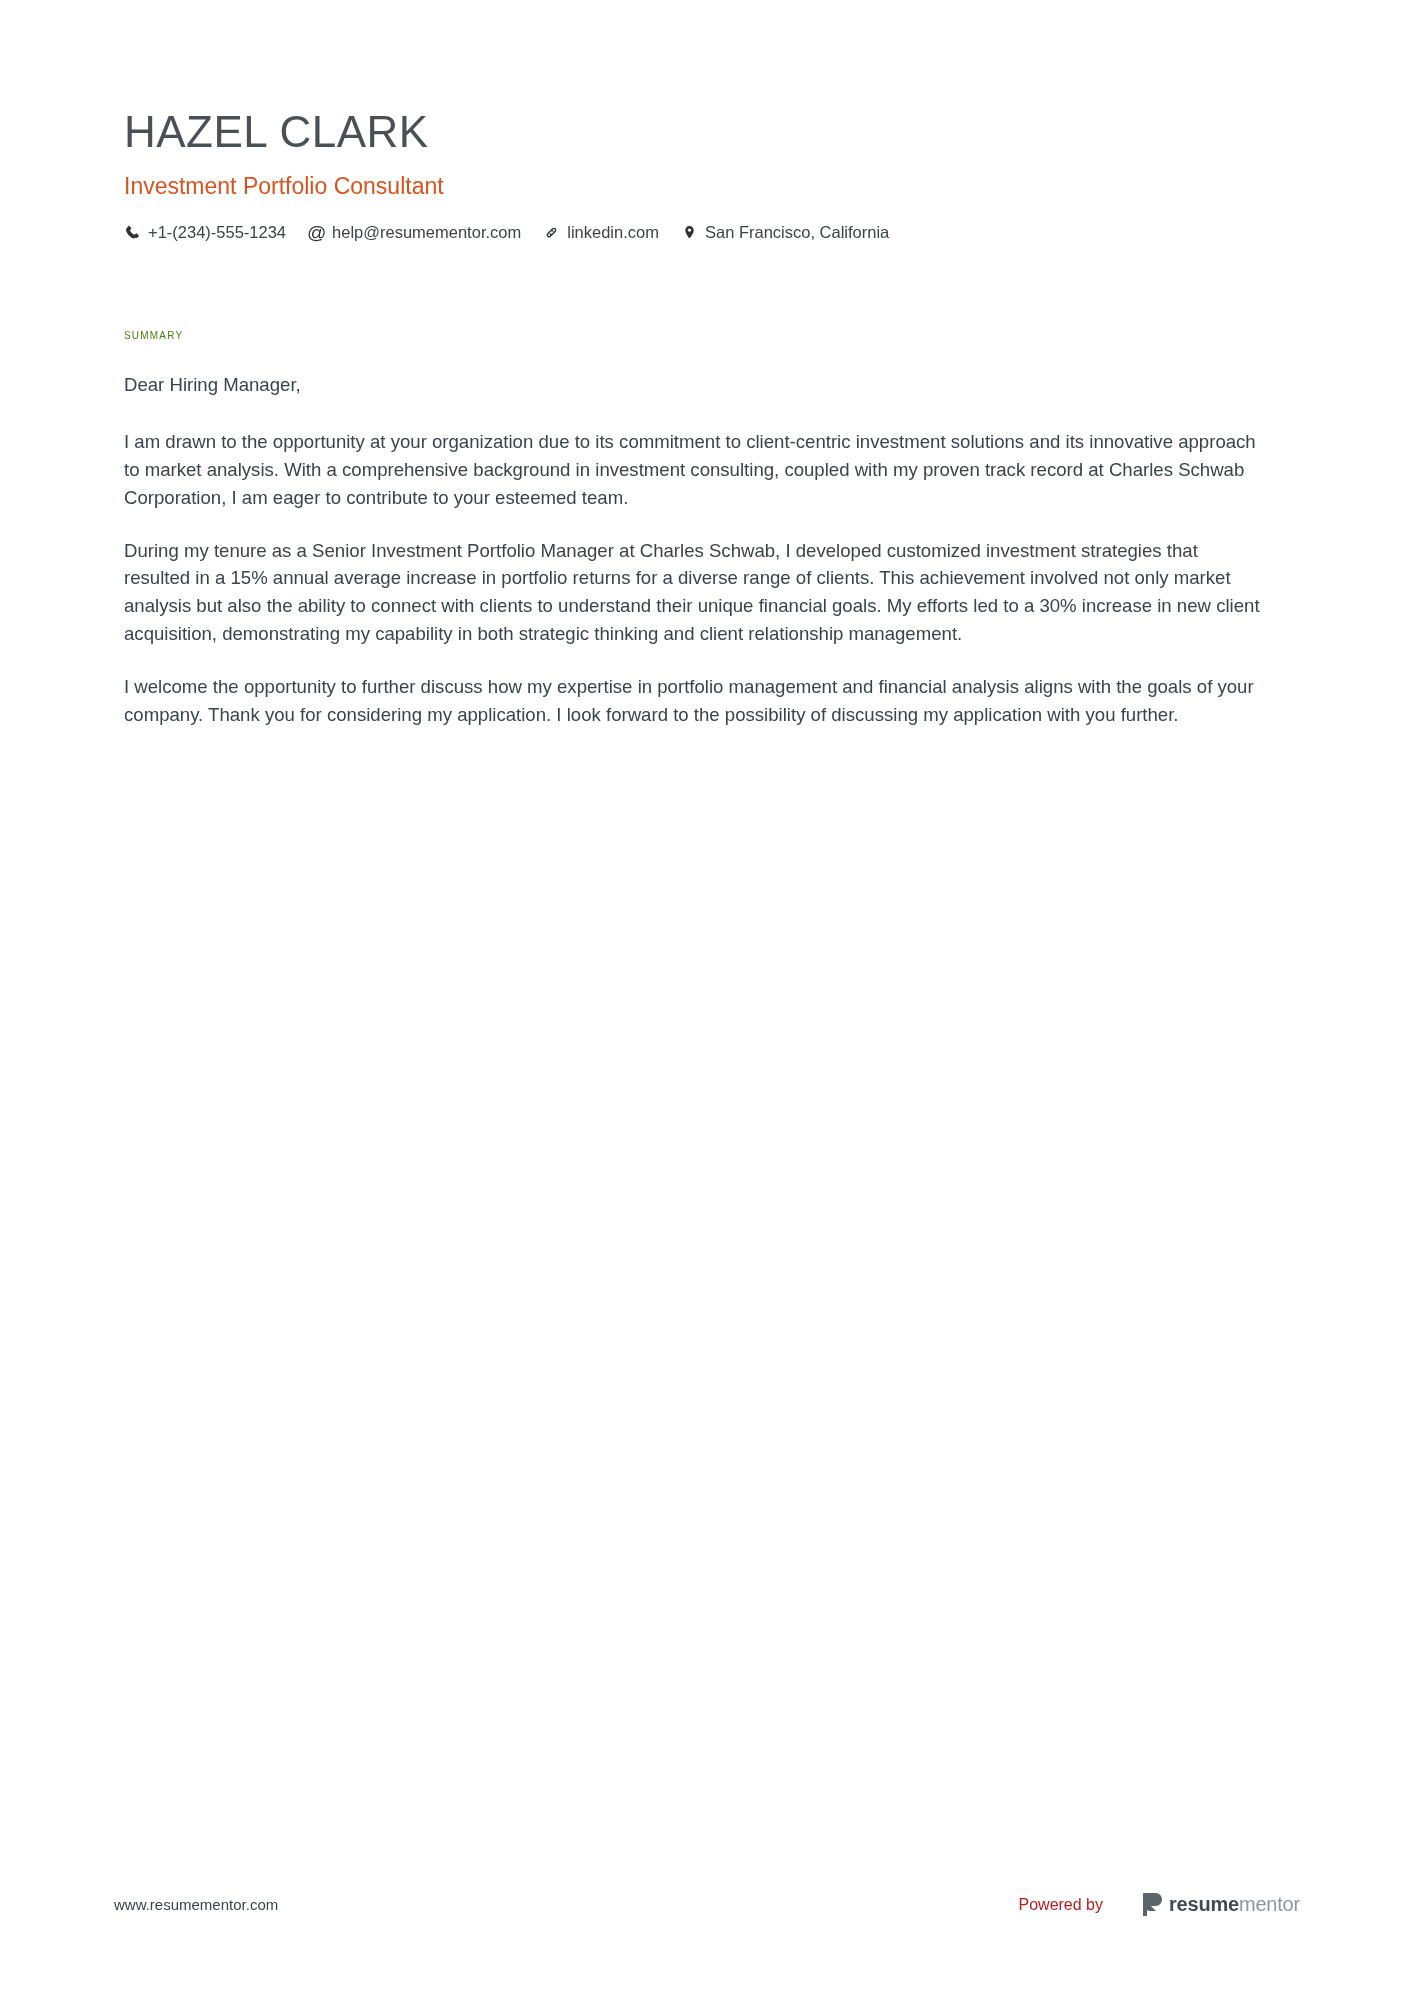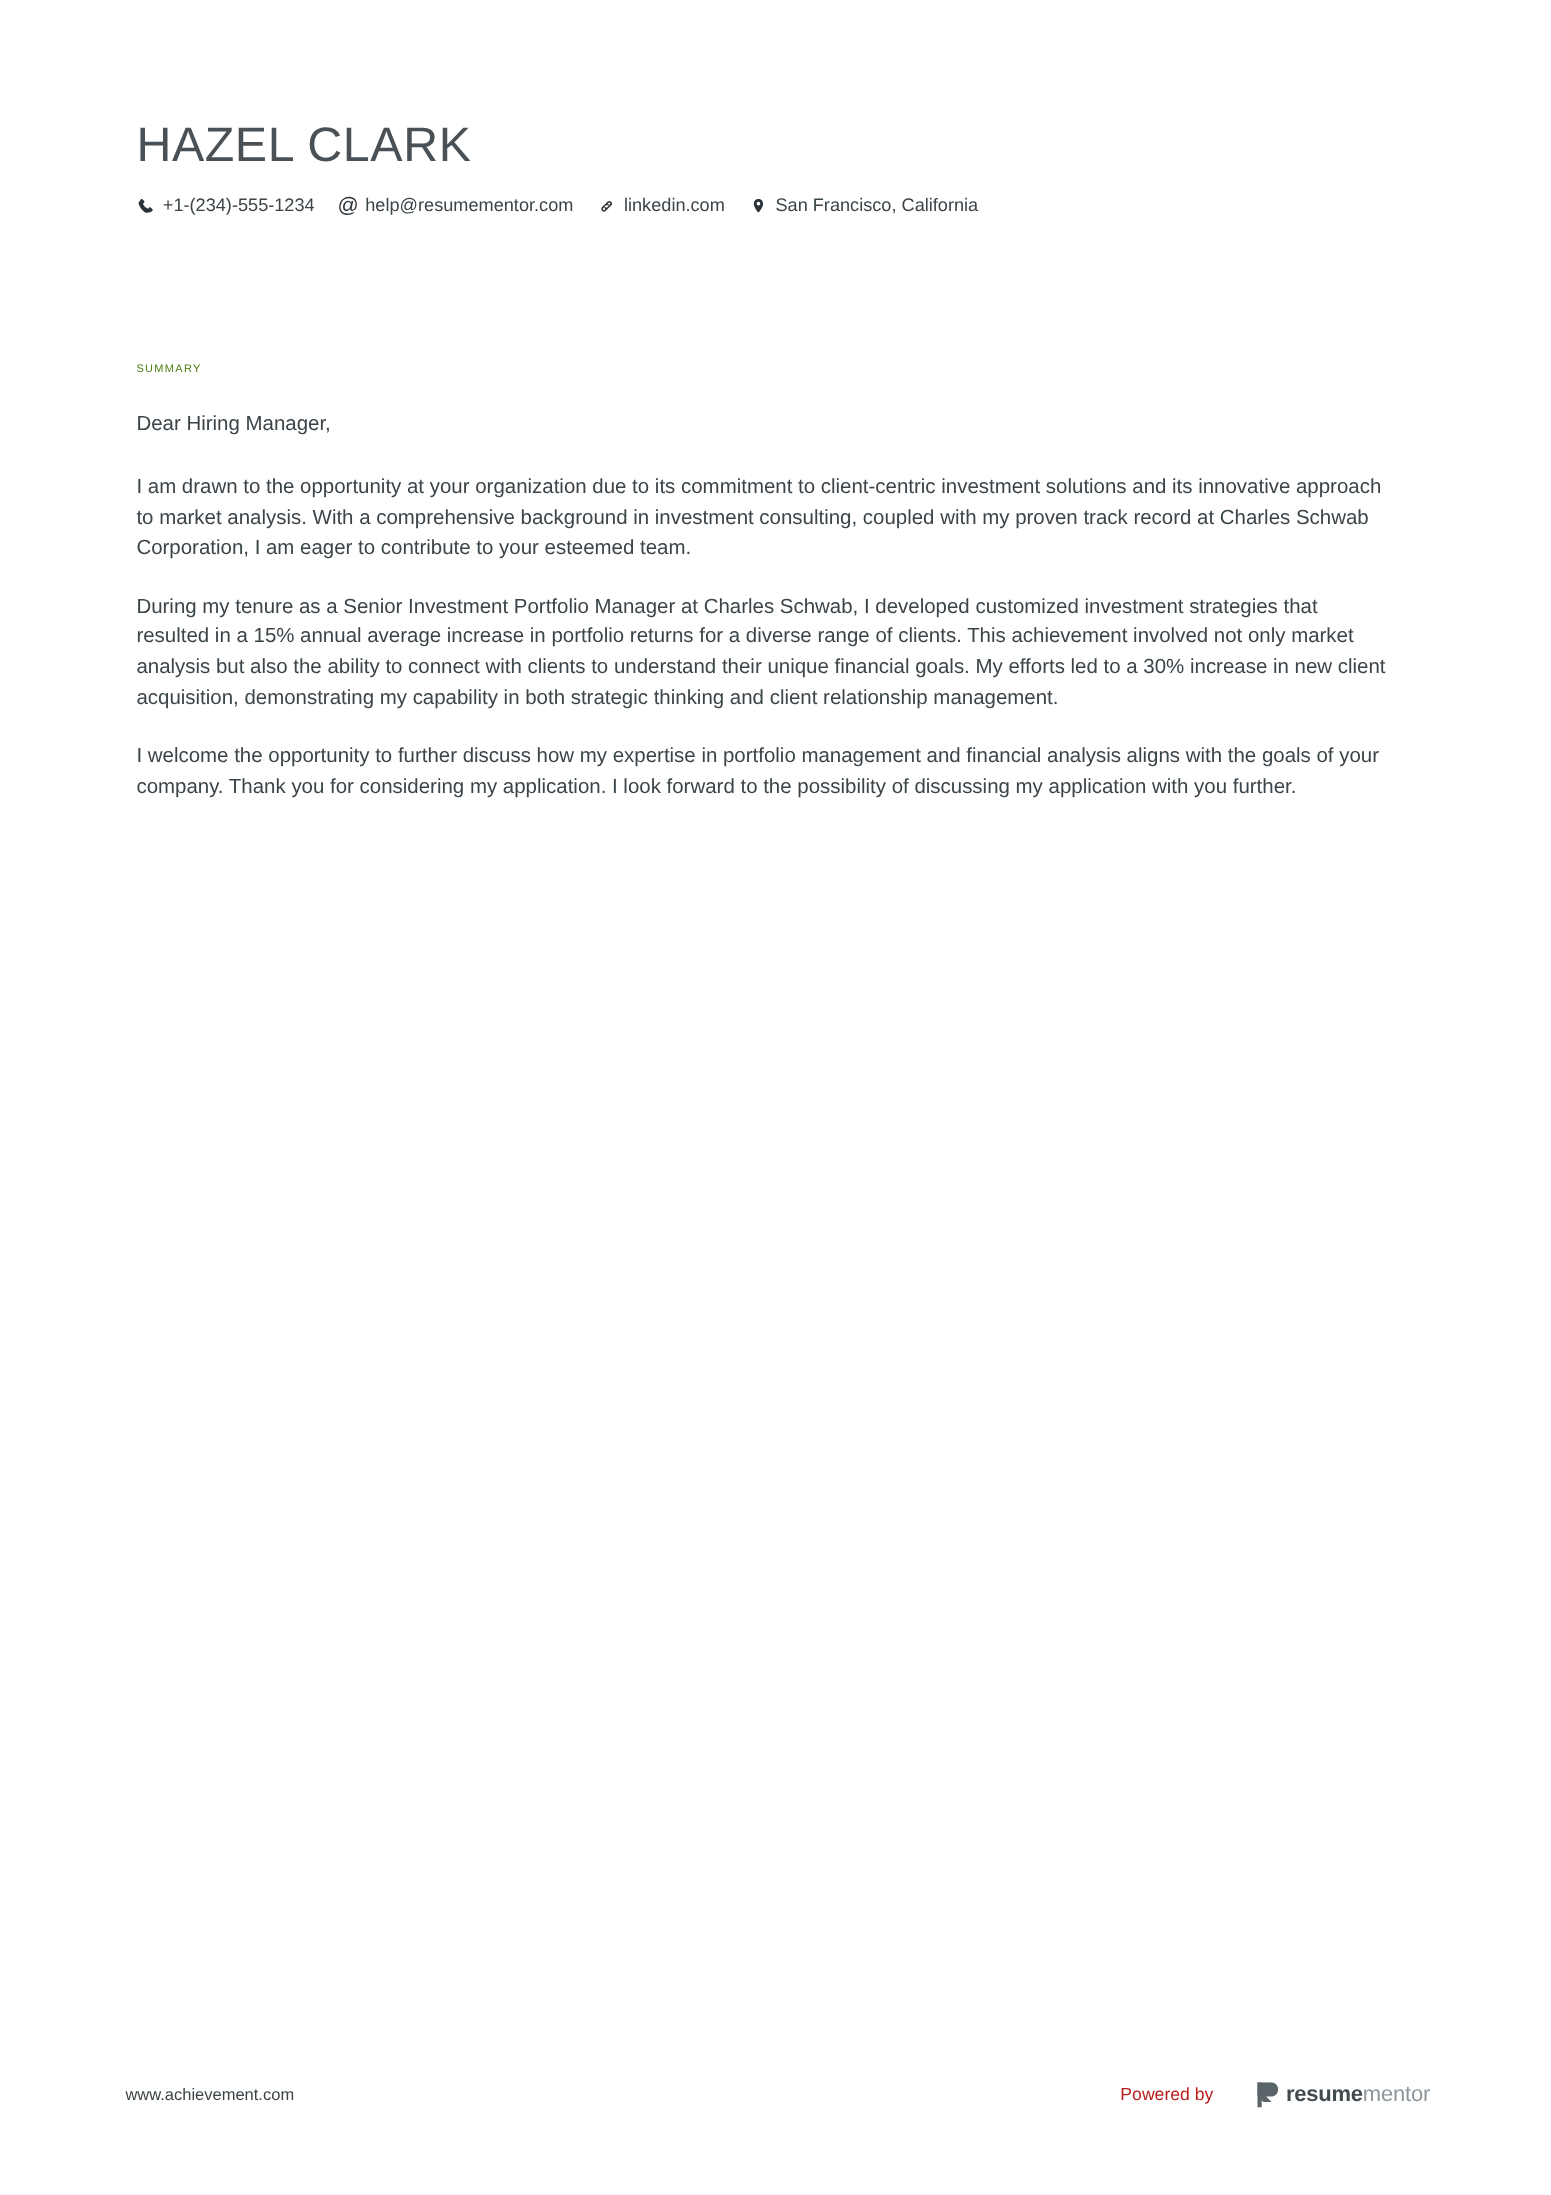--- a/index.html
+++ b/index.html
@@ -159,20 +159,21 @@
     text-align: right;
   }
 </style>
 </head>
 <body>
 
 <div class="page">
 
   <div class="header">
     <h1 class="name">HAZEL CLARK</h1>
+    <div class="job-title">Investment Portfolio Consultant</div>
 
     <div class="contact-row">
 
       <div class="contact-item">
         <span class="ico">
           <svg viewBox="0 0 16 16" width="15" height="15" fill="currentColor" aria-hidden="true">
             <path d="M3.4 1.2c.4-.4 1-.4 1.4 0l1.7 1.7c.4.4.4 1 0 1.4l-1 1c-.2.2-.2.4-.1.6.4.9 1 1.8 1.8 2.6.8.8 1.7 1.4 2.6 1.8.2.1.4 0 .6-.1l1-1c.4-.4 1-.4 1.4 0l1.7 1.7c.4.4.4 1 0 1.4l-.8.8c-.7.7-1.7.9-2.6.6C9 15.1 7 13.9 5.1 12 3.2 10.1 2 8.1 1.2 6c-.3-.9-.1-1.9.6-2.6l1.6-2.2z"></path>
           </svg>
         </span>
         <span>+1-(234)-555-1234</span>
@@ -212,21 +213,21 @@
 
     <div class="body-text">
       <p class="salutation">Dear Hiring Manager,</p>
       <p>I am drawn to the opportunity at your organization due to its commitment to client-centric investment solutions and its innovative approach to market analysis. With a comprehensive background in investment consulting, coupled with my proven track record at Charles Schwab Corporation, I am eager to contribute to your esteemed team.</p>
       <p>During my tenure as a Senior Investment Portfolio Manager at Charles Schwab, I developed customized investment strategies that resulted in a 15% annual average increase in portfolio returns for a diverse range of clients. This achievement involved not only market analysis but also the ability to connect with clients to understand their unique financial goals. My efforts led to a 30% increase in new client acquisition, demonstrating my capability in both strategic thinking and client relationship management.</p>
       <p>I welcome the opportunity to further discuss how my expertise in portfolio management and financial analysis aligns with the goals of your company. Thank you for considering my application. I look forward to the possibility of discussing my application with you further.</p>
     </div>
   </div>
 
   <div class="footer">
-    <div class="footer-url">www.achievement.com</div>
+    <div class="footer-url">www.resumementor.com</div>
 
     <div class="footer-brand">
       <span class="powered-by">Powered by</span>
       <span class="brand-lockup">
         <span class="brand-mark">
           <svg viewBox="0 0 19 23" width="19" height="23" aria-hidden="true">
             <path d="M0 0h12.5c3.6 0 6.5 2.9 6.5 6.5S16.1 13 12.5 13H8l5 5H5.5L0 12.5V0z" fill="#5b6469"></path>
             <path d="M0 0h4v23H0z" fill="#5b6469"></path>
           </svg>
         </span>

